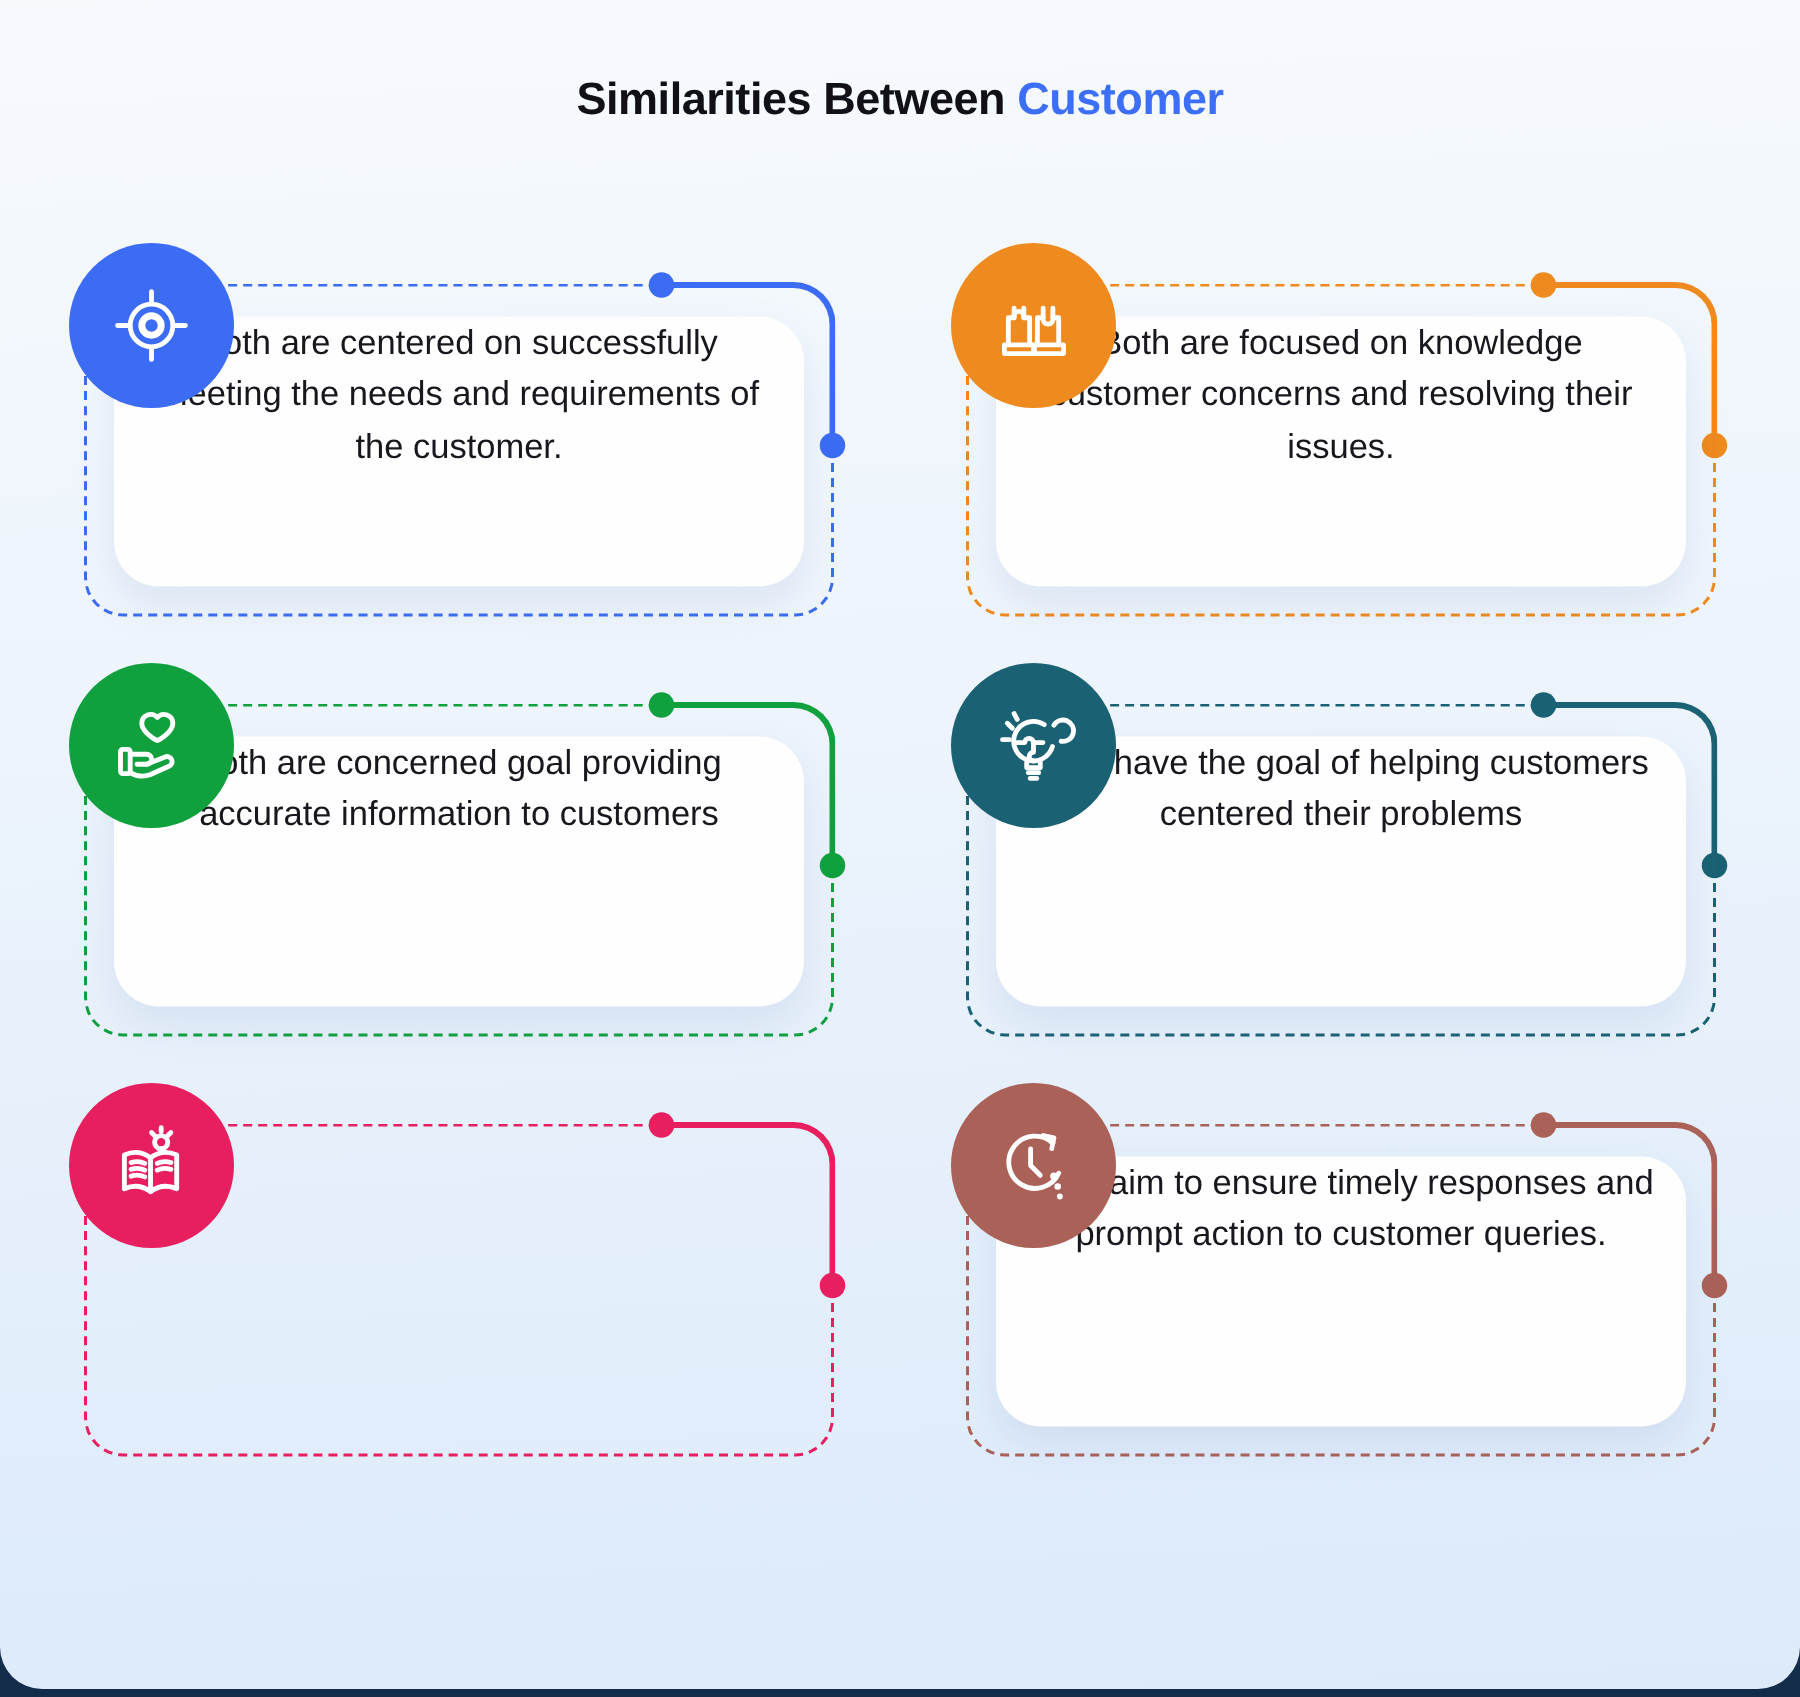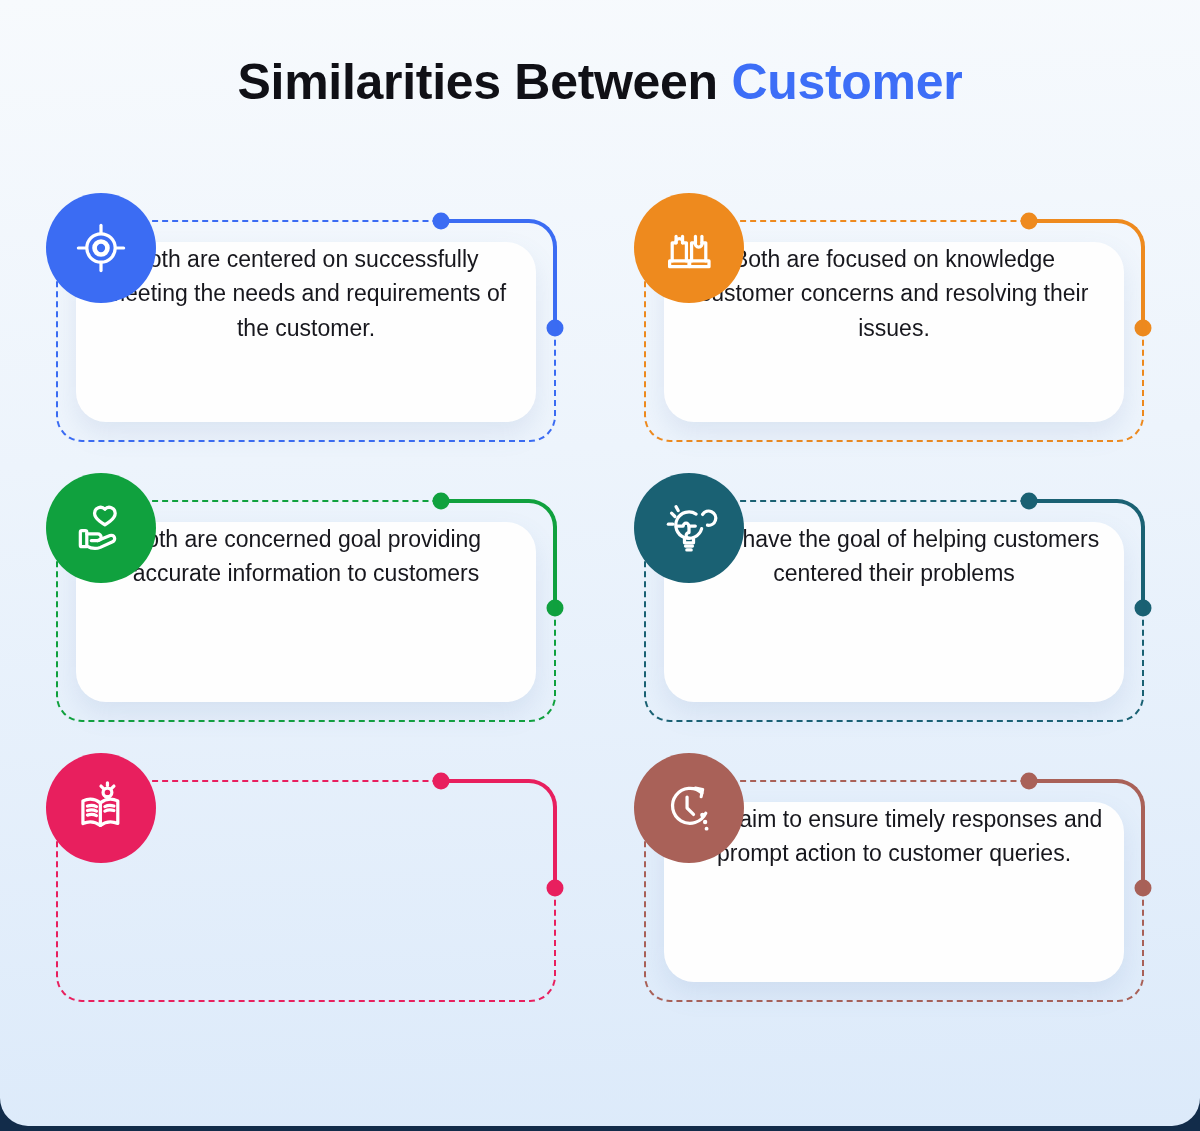--- a/index.html
+++ b/index.html
@@ -12,21 +12,21 @@
   .panel {
     width:1200px; height:1126px;
     background:linear-gradient(178deg,#f7fafd 0%, #edf4fc 40%, #dceafa 100%);
     border-radius:0 0 28px 28px;
     position:relative;
   }
   
   .title {
     padding-top:44px;
     text-align:center;
-    font-size:50px;
+    font-size:30px;
     font-weight:700;
     letter-spacing:-0.3px;
     line-height:1.55;
     color:#101016;
   }
   .title .blue { color:#3d6ef7; }
   
   .cards {
     display:grid;
     grid-template-columns:1fr 1fr;

